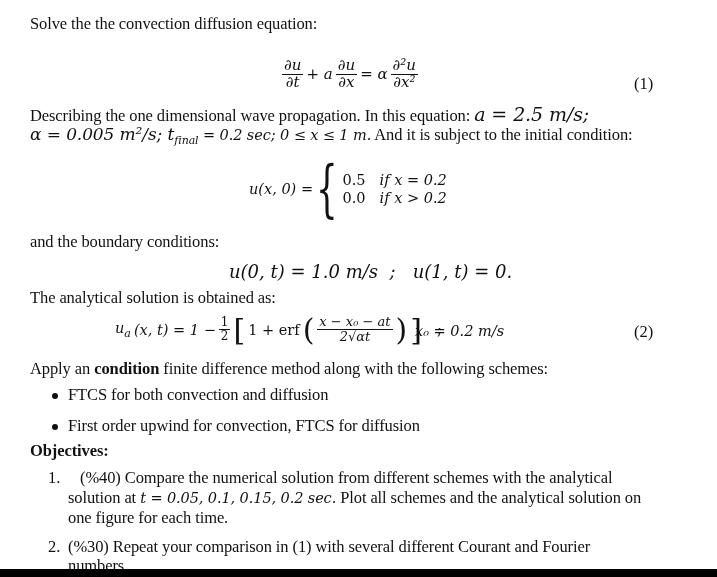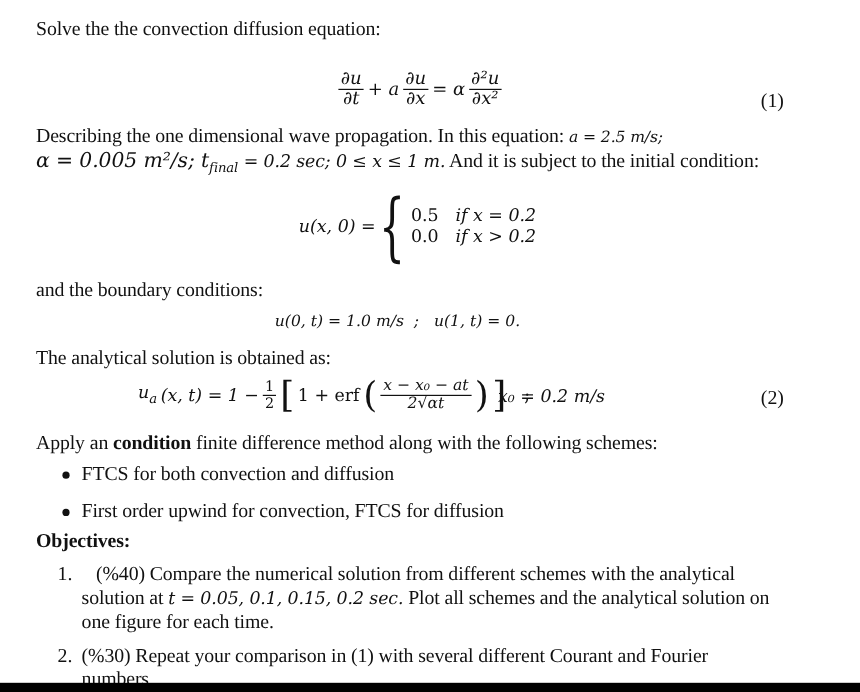--- a/index.html
+++ b/index.html
@@ -43,21 +43,21 @@
   </span>
   <span class="math">= α</span>
   <span class="frac math">
     <span class="num">∂²u</span>
     <span class="den">∂x²</span>
   </span>
 </div>
 <div class="abs eqnum" style="left:634px; top:74px;">(1)</div>
 
 <div class="abs txt" style="left:30px; top:103px;">
-  <span>Describing the one dimensional wave propagation. In this equation: </span><span class="math" style="font-size:13px;font-style:italic;">a = 2.5 m/s;</span>
+  <span>Describing the one dimensional wave propagation. In this equation: </span><span class="math" style="font-size:19px;font-style:italic;">a = 2.5 m/s;</span>
 </div>
 <div class="abs txt" style="left:30px; top:124px;">
   <span class="math" style="font-size:17px;">α = 0.005 m²/s; t</span><sub class="math">final</sub><span class="math" style="font-size:14.5px;"> = 0.2 sec; 0 ≤ x ≤ 1 m.</span><span> And it is subject to the initial condition:</span>
 </div>
 
 <div class="abs" style="left:249px; top:158px; display:flex; align-items:center; font-size:14.5px;">
   <span class="math">u(x, 0) =</span>
   <span class="cases">
     <span class="brace">{</span>
     <span class="case-rows">
@@ -67,21 +67,21 @@
       </span>
       <span class="case-row">
         <span class="rm">0.0</span>
         <span class="math">if x &gt; 0.2</span>
       </span>
     </span>
   </span>
 </div>
 
 <div class="abs txt" style="left:30px; top:232px;">and the boundary conditions:</div>
-<div class="abs math" style="left:229px; top:261px; font-size:13px; white-space:pre;">u(0, t) = 1.0 m/s  ;   u(1, t) = 0.</div>
+<div class="abs math" style="left:229px; top:261px; font-size:18px; white-space:pre;">u(0, t) = 1.0 m/s  ;   u(1, t) = 0.</div>
 
 <div class="abs txt" style="left:30px; top:288px;">The analytical solution is obtained as:</div>
 <div class="abs" style="left:115px; top:312px; display:flex; align-items:center; gap:3px; font-size:14.5px;">
   <span class="math"><span>u</span><sub>a</sub></span>
   <span class="math">(x, t) = 1 −</span>
   <span class="frac rm" style="font-size:12px;">
     <span class="num">1</span>
     <span class="den">2</span>
   </span>
   <span class="rm" style="font-size:30px; font-weight:200;">[</span>

